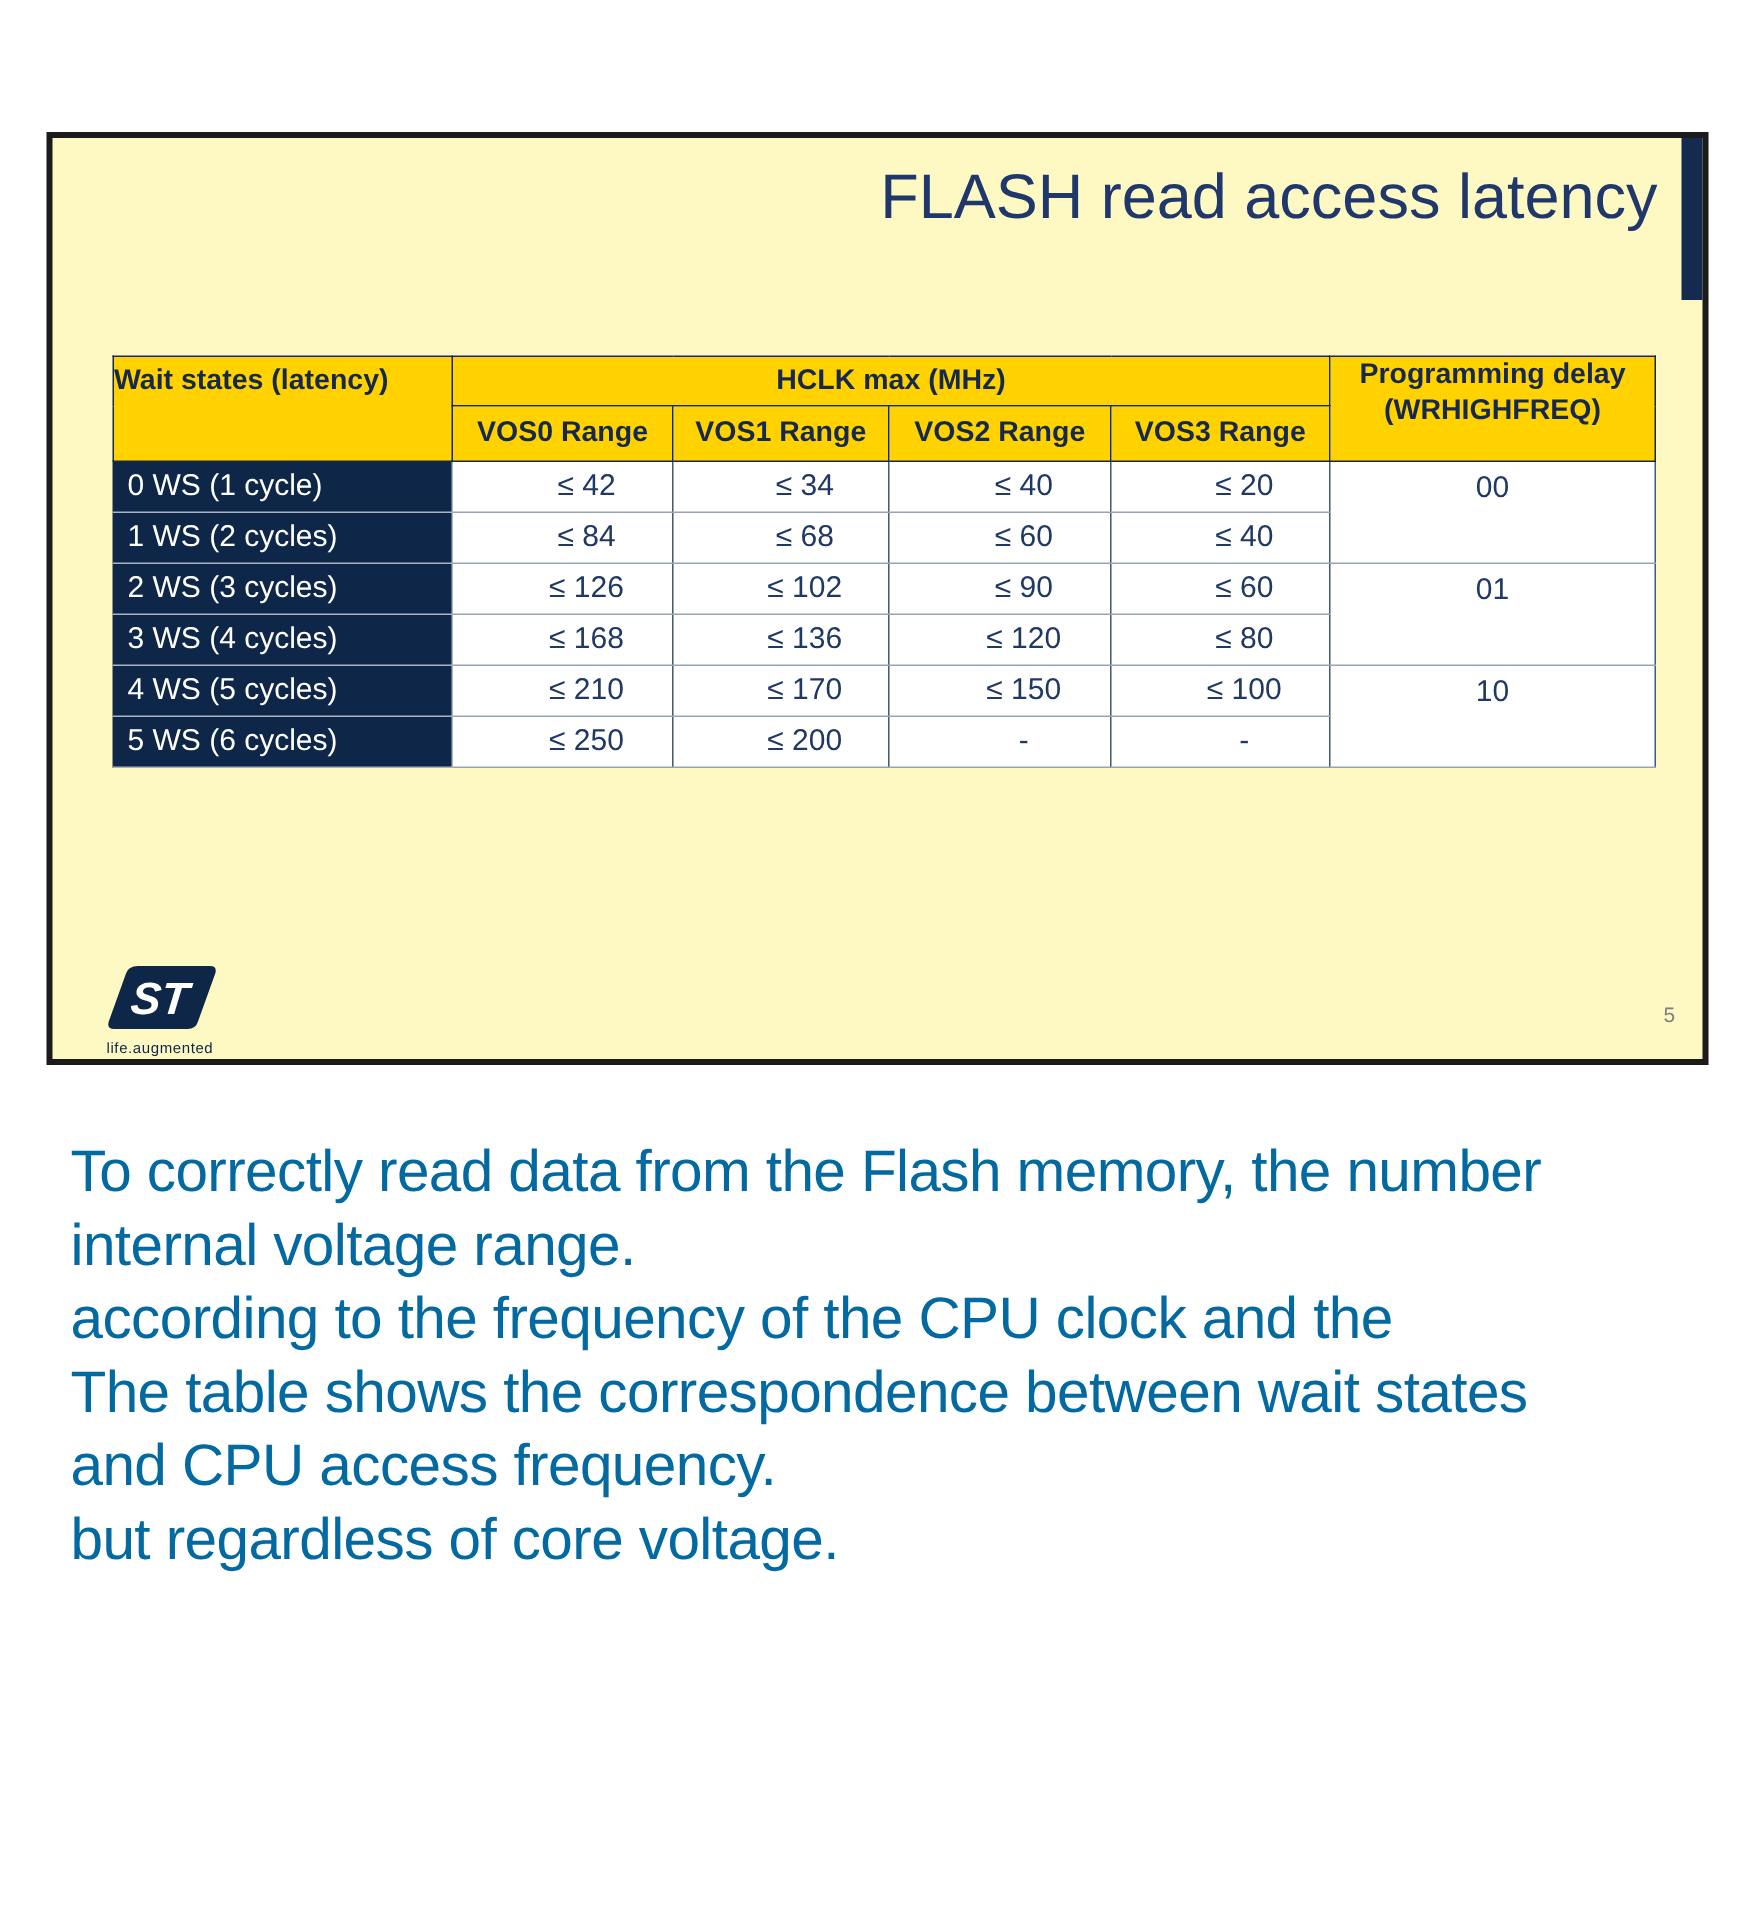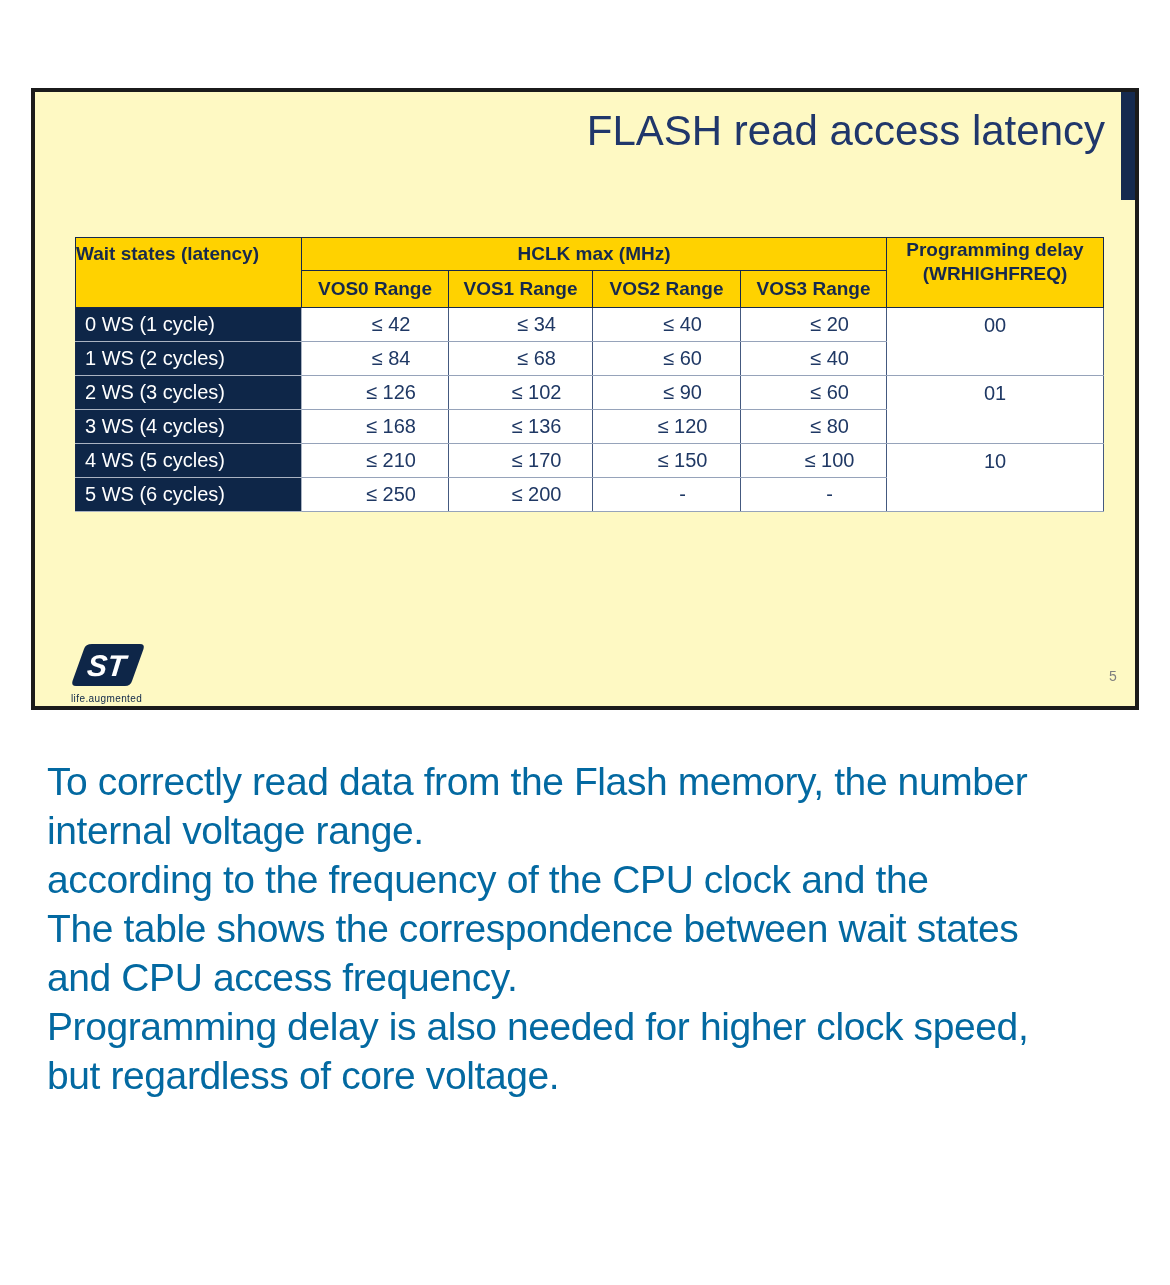--- a/index.html
+++ b/index.html
@@ -173,17 +173,16 @@
     <div class="page-num">5</div>
 
   </div>
 
   <div class="transcript">
     <div>To correctly read data from the Flash memory, the number</div>
     <div>internal voltage range.</div>
     <div>according to the frequency of the CPU clock and the</div>
     <div>The table shows the correspondence between wait states</div>
     <div>and CPU access frequency.</div>
-    <div>Programming delay is also needed for higher clock speed,</div>
     <div>but regardless of core voltage.</div>
   </div>
 
 </div>
 
 </body></html>

